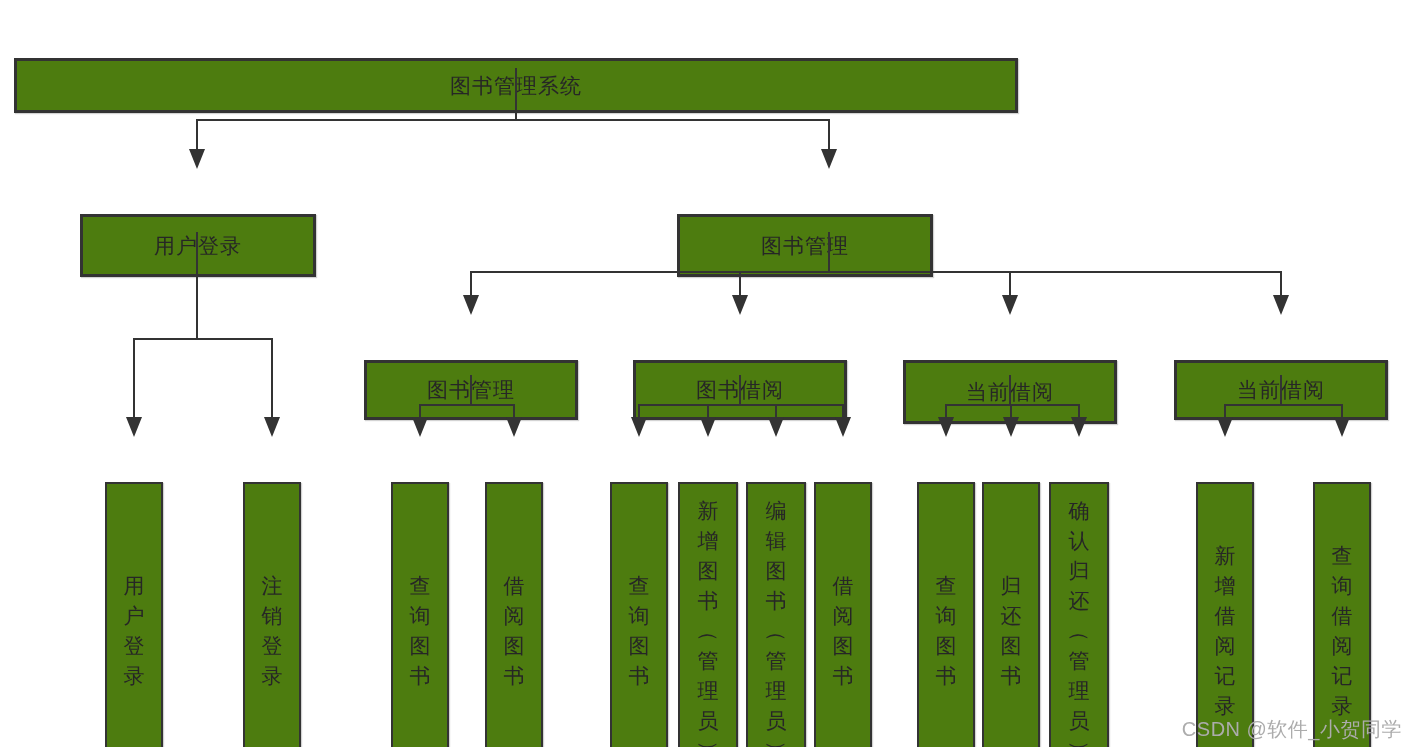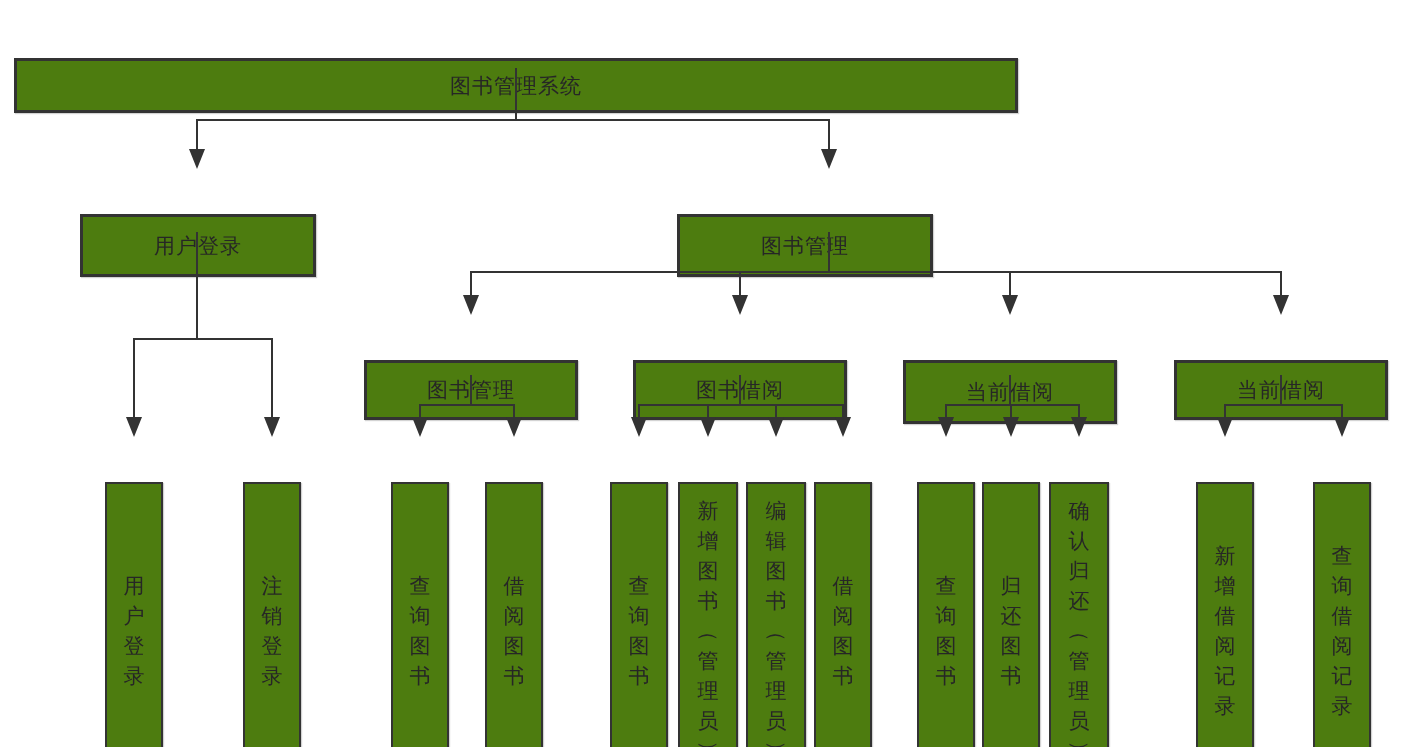--- a/index.html
+++ b/index.html
@@ -199,14 +199,15 @@
   <div class="ar" style="left:631px;top:417px"></div>
   <div class="ar" style="left:700px;top:417px"></div>
   <div class="ar" style="left:768px;top:417px"></div>
   <div class="ar" style="left:835px;top:417px"></div>
   <div class="ar" style="left:938px;top:417px"></div>
   <div class="ar" style="left:1003px;top:417px"></div>
   <div class="ar" style="left:1071px;top:417px"></div>
   <div class="ar" style="left:1217px;top:417px"></div>
   <div class="ar" style="left:1334px;top:417px"></div>
 
+  <div class="watermark">CSDN @软件_小贺同学</div>
 
 </div>
 
 </body></html>

